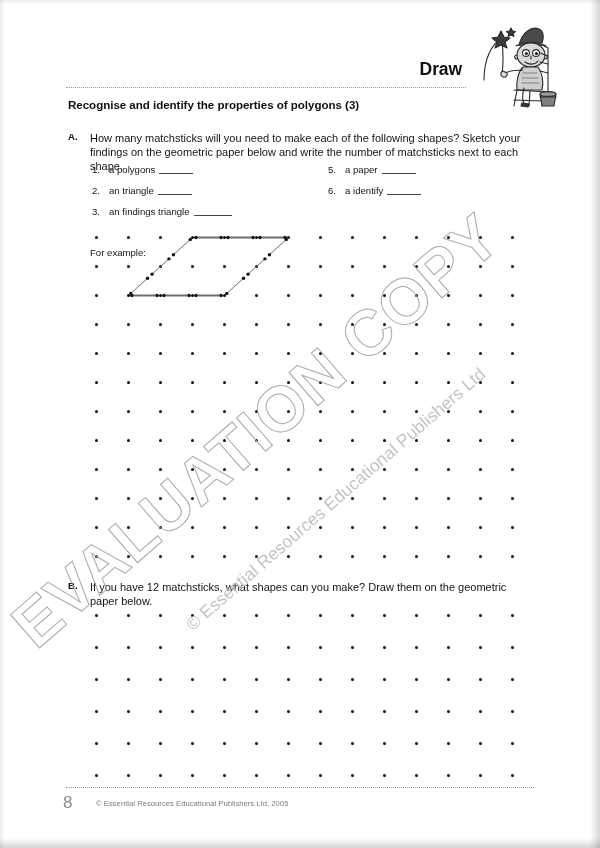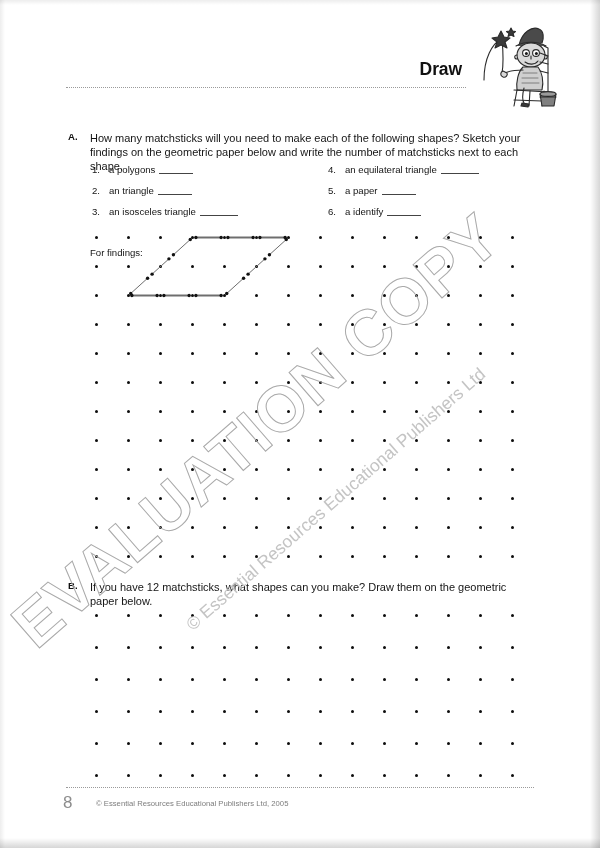--- a/index.html
+++ b/index.html
@@ -267,42 +267,40 @@
 
       <path d="M46 70 C44 78, 44 82, 46 85"></path>
       <path d="M44 85 l7 1 -1 3 -7 -1 z" fill="#3a3a3a"></path>
 
       <path d="M62 76 L78 76 L76 88 L64 88 Z" fill="#808080" stroke="#2a2a2a"></path>
       <path d="M62 79 L78 79" stroke="#2a2a2a"></path>
       <ellipse cx="70" cy="76" rx="8" ry="2.4" fill="#9a9a9a" stroke="#2a2a2a"></ellipse>
     </g>
   </svg>
 
+  <div id="worksheet-heading">Recognise and identify the properties of polygons (3)</div>
 
   <div id="qA" class="qblock">
     <span class="qlabel">A.</span>
     <span class="qtext">How many matchsticks will you need to make each of the following shapes? Sketch your findings on the geometric paper below and write the number of matchsticks next to each shape.</span>
   </div>
 
   <div id="shape-list">
     <div id="col-left" class="list-col">
       <div class="list-item">
         <span class="li-num">1.</span><span class="li-text">a polygons</span><span class="li-blank"></span>
       </div>
       <div class="list-item">
         <span class="li-num">2.</span><span class="li-text">an triangle</span><span class="li-blank"></span>
       </div>
       <div class="list-item">
-        <span class="li-num">3.</span><span class="li-text">an isosceles triangle</span><span class="li-blank wide"></span>
+        <span class="li-num">3.</span><span class="li-text">an findings triangle</span><span class="li-blank wide"></span>
       </div>
     </div>
     <div id="col-right" class="list-col">
-      <div class="list-item">
-        <span class="li-num">4.</span><span class="li-text">an equilateral triangle</span><span class="li-blank wide"></span>
-      </div>
       <div class="list-item">
         <span class="li-num">5.</span><span class="li-text">a paper</span><span class="li-blank"></span>
       </div>
       <div class="list-item">
         <span class="li-num">6.</span><span class="li-text">a identify</span><span class="li-blank"></span>
       </div>
     </div>
   </div>
 
   <div id="grid-top-wrap">
@@ -471,21 +469,21 @@
         <div class="dot" style="left: 319px; top: 327px;"></div>
         <div class="dot" style="left: 351px; top: 327px;"></div>
         <div class="dot" style="left: 383px; top: 327px;"></div>
         <div class="dot" style="left: 415px; top: 327px;"></div>
         <div class="dot" style="left: 447px; top: 327px;"></div>
         <div class="dot" style="left: 479px; top: 327px;"></div>
         <div class="dot" style="left: 511px; top: 327px;"></div>
       </div>
   </div>
 
-  <div id="for-example">For findings:</div>
+  <div id="for-example">For example:</div>
 
   <svg id="sketch" xmlns="http://www.w3.org/2000/svg">
       <line x1="195.86" y1="237.5" x2="221.14" y2="237.5" stroke="#6e6e6e" stroke-width="2"></line>
       <circle cx="195.86" cy="237.5" r="1.7" fill="#121212"></circle>
       <circle cx="221.14" cy="237.5" r="1.7" fill="#121212"></circle>
       <line x1="227.86" y1="237.5" x2="253.14" y2="237.5" stroke="#6e6e6e" stroke-width="2"></line>
       <circle cx="227.86" cy="237.5" r="1.7" fill="#121212"></circle>
       <circle cx="253.14" cy="237.5" r="1.7" fill="#121212"></circle>
       <line x1="259.86" y1="237.5" x2="285.14" y2="237.5" stroke="#6e6e6e" stroke-width="2"></line>
       <circle cx="259.86" cy="237.5" r="1.7" fill="#121212"></circle>

